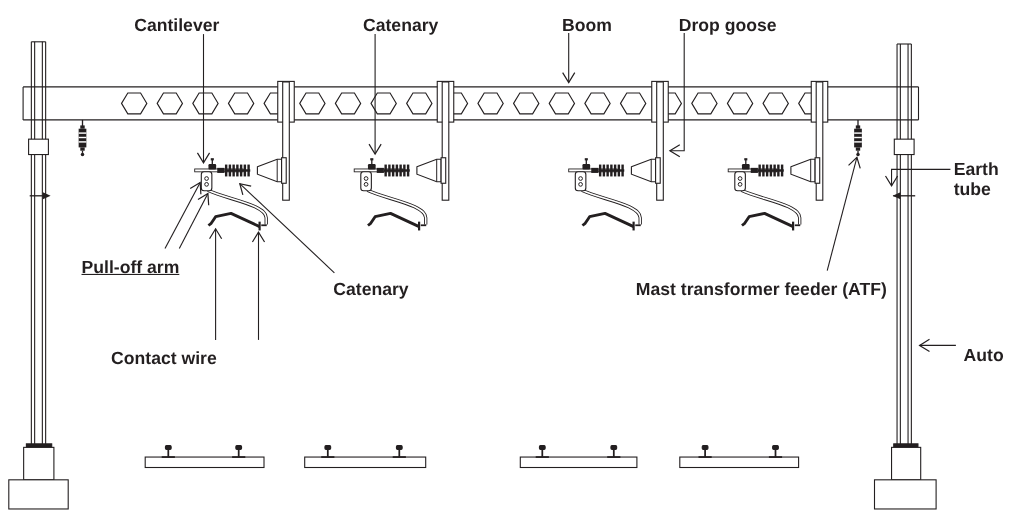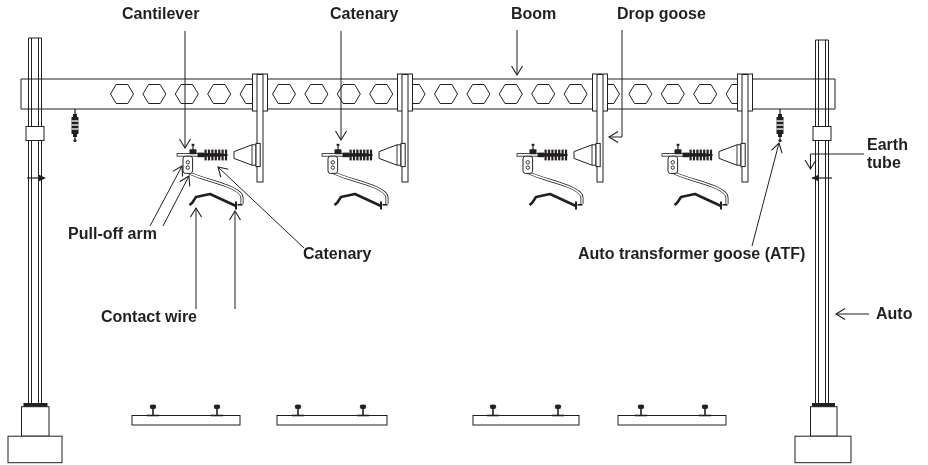--- a/index.html
+++ b/index.html
@@ -1,22 +1,22 @@
 <!DOCTYPE html>
 <html><head>
 <meta charset="utf-8">
 <style>
   html,body{margin:0;padding:0;background:#ffffff;}
   #stage{position:relative;width:928px;height:465px;background:#fff;overflow:hidden;
          font-family:"Liberation Sans",sans-serif;}
   #drawing{position:absolute;left:0;top:0;}
   .label{position:absolute;font:600 16px "Liberation Sans",sans-serif;color:#231f20;
-         white-space:nowrap;line-height:1.12;}
+         white-space:nowrap;line-height:1.12;margin-top:10px;}
   .label.multiline{white-space:normal;}
-  .label.centered{text-align:center;}
+  .label.centered{text-align:right;text-decoration:underline;}
   .label span{display:block;}
 </style>
 </head>
 <body>
 
 <div id="stage">
 
 <svg id="drawing" width="928" height="465" viewBox="0 0 928 465">
   <defs>
     <marker id="ah" viewBox="-12 -7 14 14" markerWidth="14" markerHeight="14" refX="0" refY="0" orient="auto" markerUnits="userSpaceOnUse">
@@ -212,15 +212,15 @@
 </div>
 
 <div class="label" style="left:876px;top:305px">Auto</div>
 
 <div class="label multiline centered" style="left:62px;top:225px;width:101px">
   <span>Pull-off arm</span>
 </div>
 
 <div class="label" style="left:303px;top:245px">Catenary</div>
 <div class="label" style="left:101px;top:308px">Contact wire</div>
-<div class="label" style="left:578px;top:245px">Auto transformer goose (ATF)</div>
+<div class="label" style="left:578px;top:245px">Mast transformer feeder (ATF)</div>
 
 </div>
 
 </body></html>

